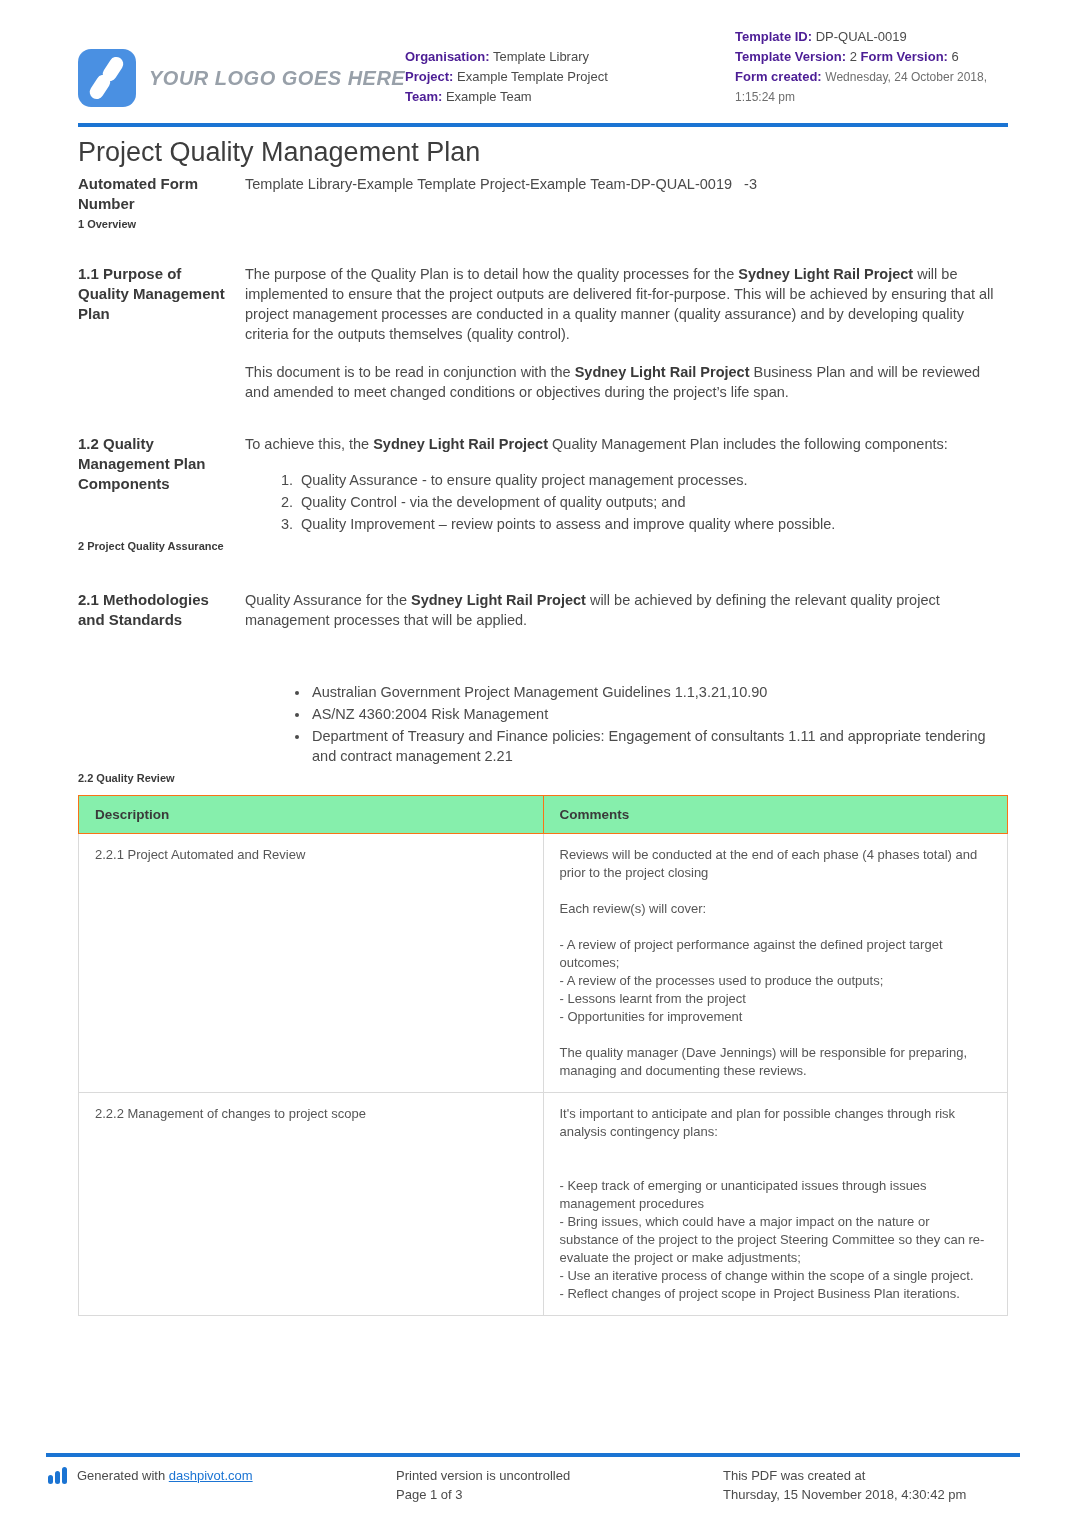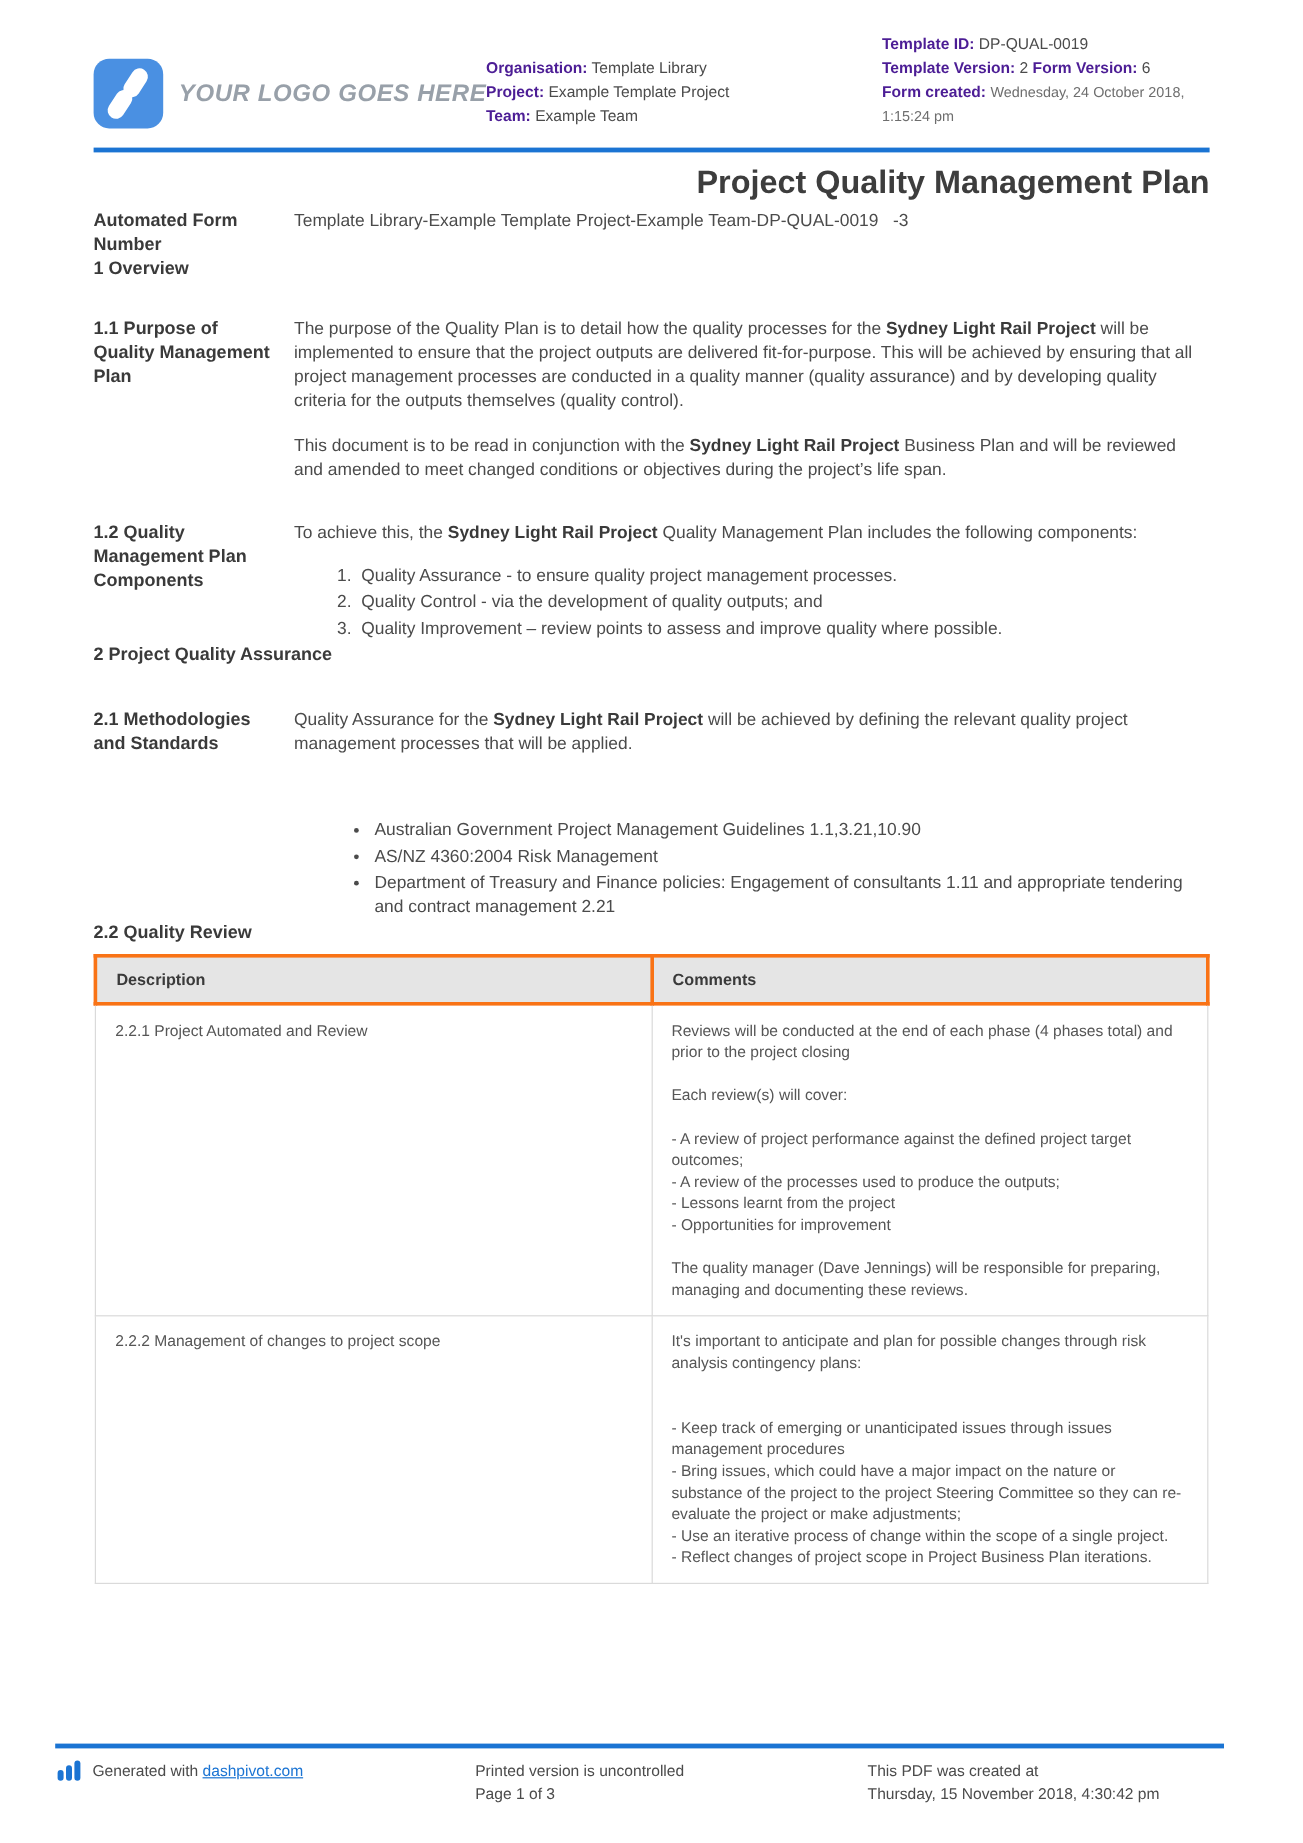--- a/index.html
+++ b/index.html
@@ -18,40 +18,40 @@
   .pill-top { top:7px; left:28px; }
   .pill-bottom { top:25px; left:15px; }
   .logo-text { font-style:italic; font-weight:bold; color:#98a0a9; font-size:20px; letter-spacing:.5px; margin-left:13px; white-space:nowrap; }
   .header-info-mid { width:330px; flex:0 0 auto; font-size:13px; line-height:20px; padding-top:5px; }
   .header-info-right { flex:1; font-size:13px; line-height:20px; padding-top:5px; }
   .lbl { font-weight:bold; color:#4c1d95; }
   .muted { color:#6e6e6e; font-size:12px; }
   .rule { height:4px; background:var(--accent,#1b74d3); margin-top:16px; }
 
   
-  h1.doc-title { font-size:27px; font-weight:700; color:#3d3d3d; margin:9px 0 0 0; line-height:32px;text-align:right; }
+  h1.doc-title { font-size:27px; font-weight:400; color:#3d3d3d; margin:9px 0 0 0; line-height:32px; }
   .row { display:flex; }
   .label-col { width:167px; flex:0 0 auto; font-weight:bold; color:#3a3a3a; font-size:15px; line-height:20px; padding-right:12px; }
   .content-col { flex:1; font-size:14.5px; line-height:20px; color:#4b4b4b; }
   .content-col p { margin:0; }
   .content-col p + p { margin-top:18px; }
   b.inline-bold { color:#3a3a3a; }
   .mt6 { margin-top:6px; } .mt14 { margin-top:14px; } .mt30 { margin-top:30px; }
   .mt32 { margin-top:32px; } .mt34 { margin-top:34px; } .mt43 { margin-top:43px; }
-  h2.section-heading { font-size:15px; font-weight:bold; color:#3a3a3a; margin:0; line-height:20px; }
+  h2.section-heading { font-size:11px; font-weight:bold; color:#3a3a3a; margin:0; line-height:20px; }
   ol.components { margin:16px 0 0 0; padding-left:52px; }
   ol.components li { margin:0 0 2px 0; padding-left:4px; }
   ul.standards { margin:52px 0 0 0; padding-left:52px; list-style:disc; }
   ul.standards li { margin:0 0 2px 13px; padding-left:2px; }
 
   
   table.qr-table { width:100%; border-collapse:collapse; margin-top:7px; table-layout:fixed; }
   table.qr-table th {
-    background:#e5e5e5; text-align:left; font-size:13.5px; color:#3a3a3a;
-    padding:11px 16px; border:3px solid #f97316; font-weight:bold;
+    background:#86efac; text-align:left; font-size:13.5px; color:#3a3a3a;
+    padding:11px 16px; border:1px solid #f97316; font-weight:bold;
   }
   table.qr-table td {
     border:1px solid #dadada; padding:12px 16px; vertical-align:top;
     font-size:13px; line-height:18px; color:#565656;
   }
   td.comments-cell { white-space:pre-line;margin-left:47px; }
 
   
   .footer {
     position:absolute; left:46px; right:66px; top:1453px;

